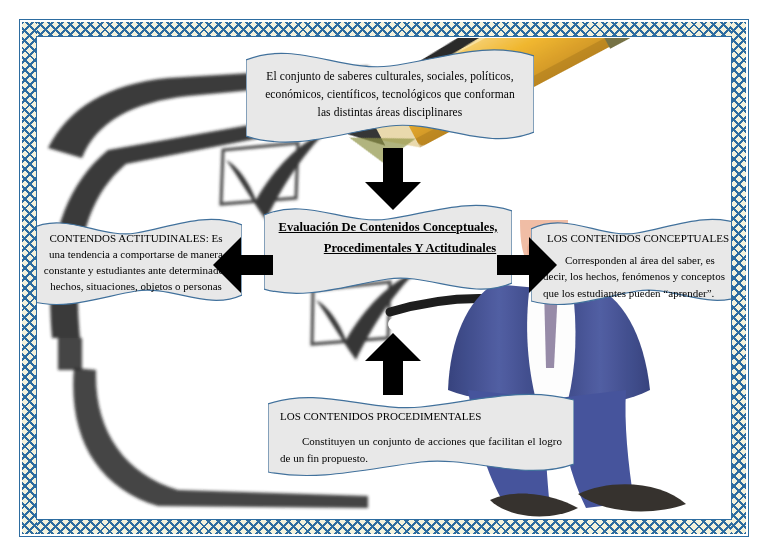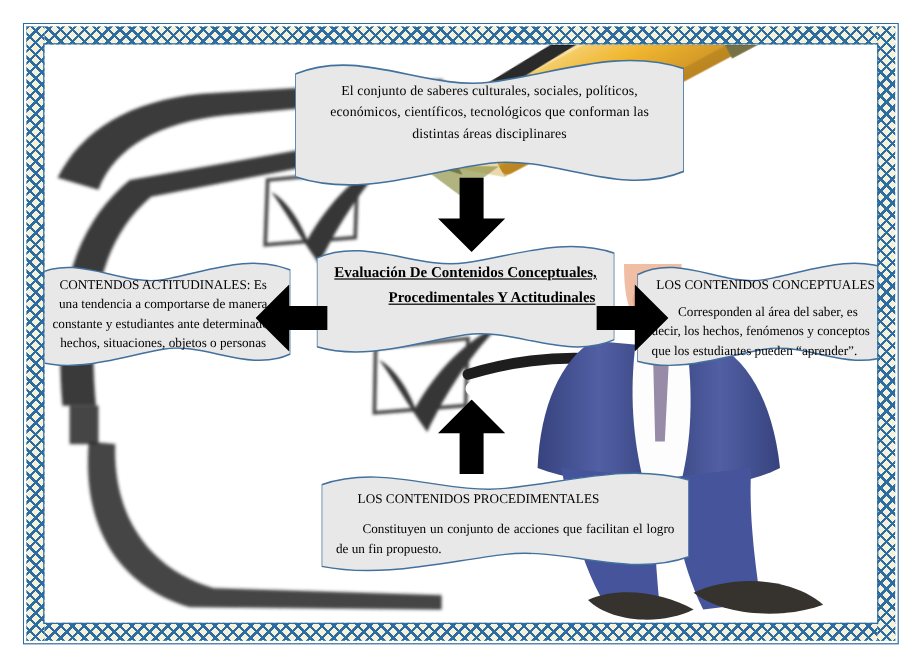--- a/index.html
+++ b/index.html
@@ -71,21 +71,21 @@
     z-index: 20;
     color: #000000;
   }
   .banner .shape { position: absolute; inset: 0; z-index: 1; }
   .banner .txt {
     position: relative;
     z-index: 2;
     box-sizing: border-box;
   }
 
-  #banner-top { left: 246px; top: 46px; width: 324px; height: 104px; }
+  #banner-top { left: 246px; top: 46px; width: 288px; height: 104px; }
   #banner-top .txt {
     padding: 22px 14px 0 14px;
     text-align: center;
     font-size: 11.5px;
     line-height: 1.55;
     letter-spacing: .1px;
   }
 
   #banner-center { left: 264px; top: 203px; width: 248px; height: 96px; }
   #banner-center .txt {
@@ -114,21 +114,21 @@
   }
   #banner-right .head { display: block; text-align: center; margin-bottom: 5px; }
   #banner-right .body { display: block; text-align: left; text-indent: 22px; }
 
   #banner-bottom { left: 268px; top: 392px; width: 306px; height: 86px; }
   #banner-bottom .txt {
     padding: 16px 12px 0 12px;
     font-size: 11px;
     line-height: 1.6;
   }
-  #banner-bottom .head { display: block; margin-bottom: 7px; margin-left: 18px; }
+  #banner-bottom .head { display: block; margin-bottom: 7px; }
   #banner-bottom .body { display: block; text-align: justify; text-indent: 22px; }
 
   
   .arrow { position: absolute; z-index: 25; }
   #arrow-down { left: 365px; top: 148px; width: 56px; height: 62px; }
   #arrow-up { left: 365px; top: 333px; width: 56px; height: 62px; }
   #arrow-left { left: 213px; top: 237px; width: 60px; height: 56px; }
   #arrow-right { left: 497px; top: 237px; width: 60px; height: 56px; }
 </style>
 </head>

